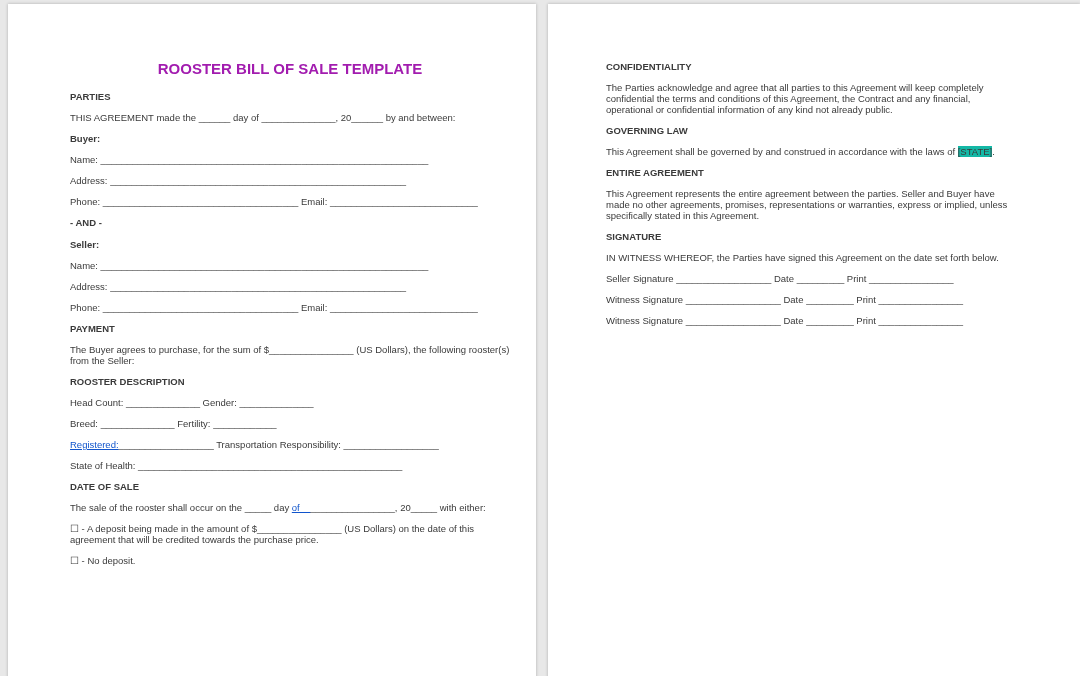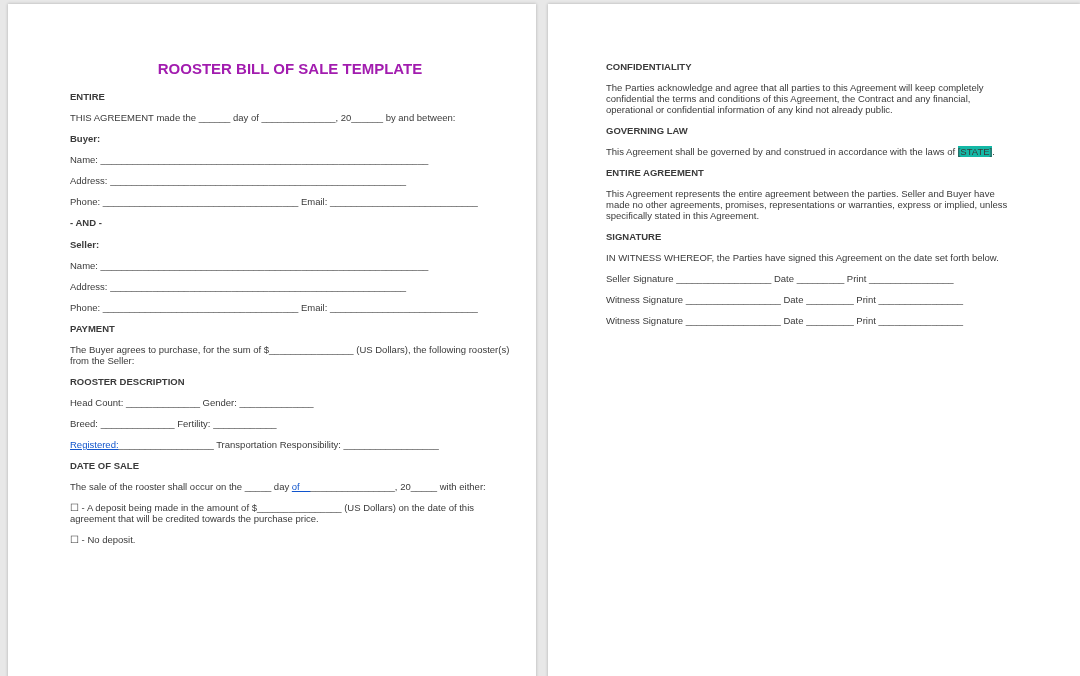--- a/index.html
+++ b/index.html
@@ -31,21 +31,21 @@
   .cb   { font-size: 10px; }
 </style>
 </head>
 <body>
 
 <div class="canvas">
 
   <div class="page page1">
     <div class="title">ROOSTER BILL OF SALE TEMPLATE</div>
 
-    <div class="h">ENTIRE</div>
+    <div class="h">PARTIES</div>
     <div class="line">THIS AGREEMENT made the ______ day of ______________, 20______ by and between:</div>
 
     <div class="h">Buyer:</div>
     <div class="line">Name: ______________________________________________________________</div>
     <div class="line">Address: ________________________________________________________</div>
     <div class="line">Phone: _____________________________________ Email: ____________________________</div>
 
     <div class="h">- AND -</div>
 
     <div class="h">Seller:</div>
@@ -55,20 +55,21 @@
 
     <div class="h">PAYMENT</div>
     <div class="para">The Buyer agrees to purchase, for the sum of $________________ (US Dollars), the following rooster(s) from the Seller:</div>
 
     <div class="h">ROOSTER DESCRIPTION</div>
     <div class="line">Head Count: ______________ Gender: ______________</div>
     <div class="line">Breed: ______________ Fertility: ____________</div>
 
     <div class="line"><a class="link">Registered:</a><span>__________________</span><span> Transportation Responsibility: __________________</span></div>
 
+    <div class="line">State of Health: __________________________________________________</div>
 
     <div class="h">DATE OF SALE</div>
 
     <div class="line"><span>The sale of the rooster shall occur on the _____ day </span><a class="link">of__</a><span>________________, 20_____ with either:</span></div>
 
     <div class="para"><span class="cb">☐</span> <span>- A deposit being made in the amount of $________________ (US Dollars) on the date of this agreement that will be credited towards the purchase price.</span></div>
 
     <div class="para"><span class="cb">☐</span> <span>- No deposit.</span></div>
   </div>
 

